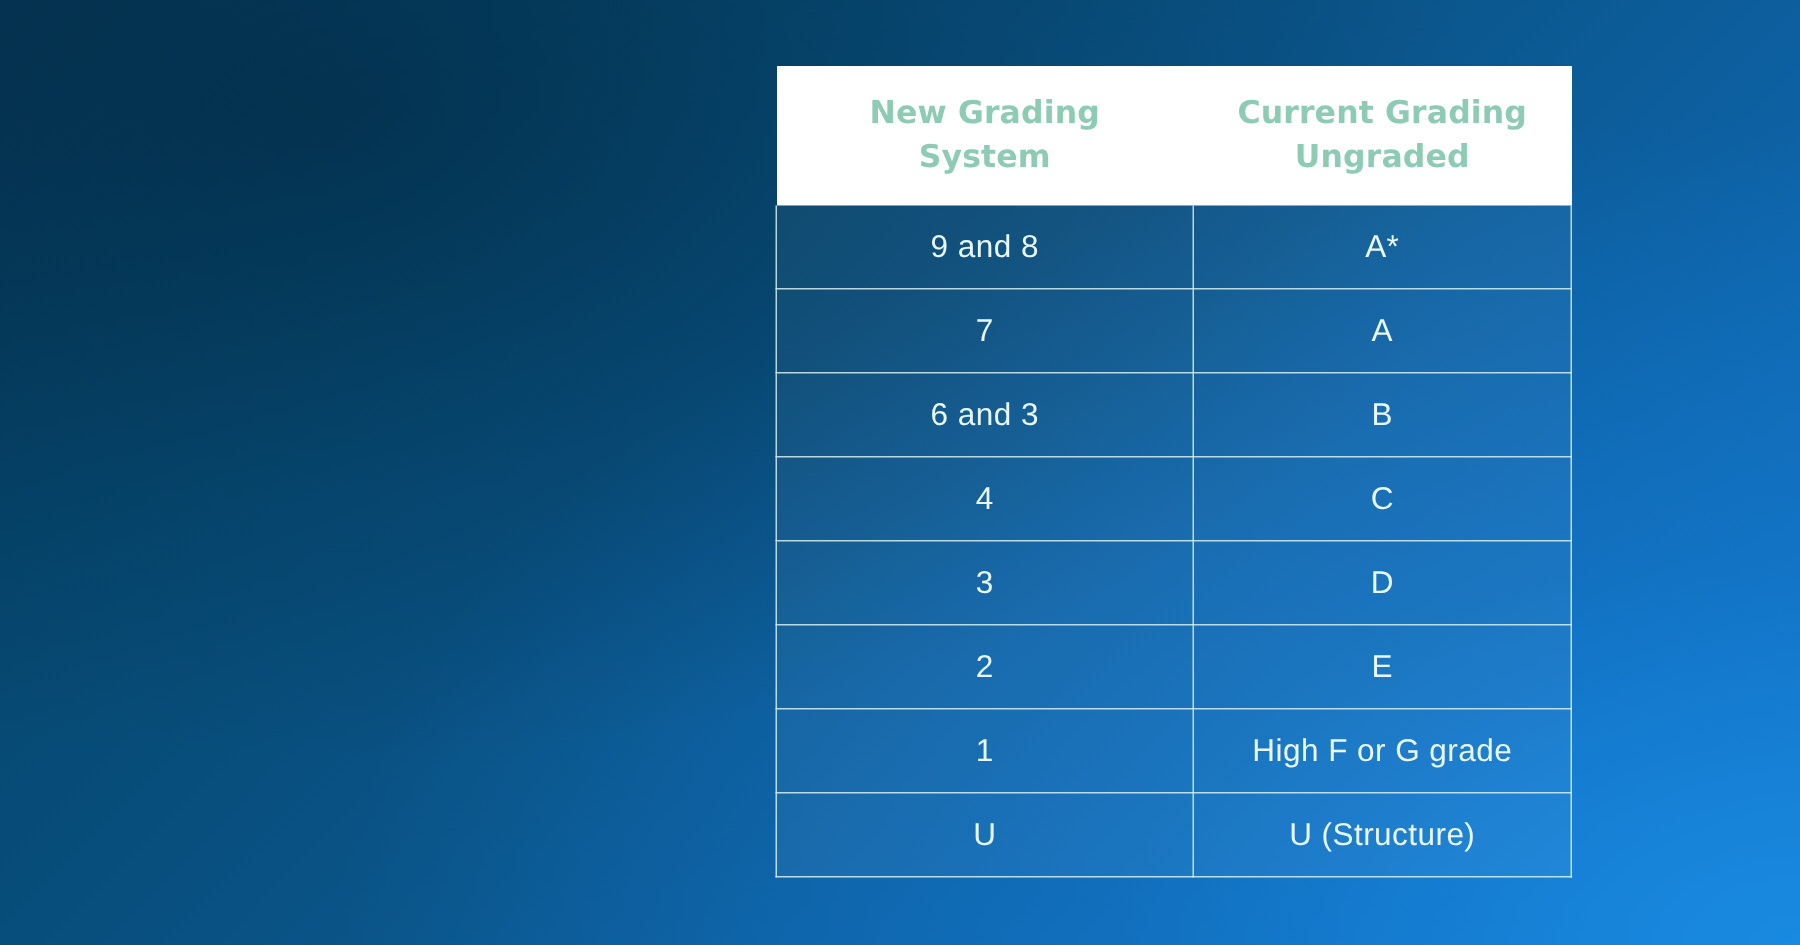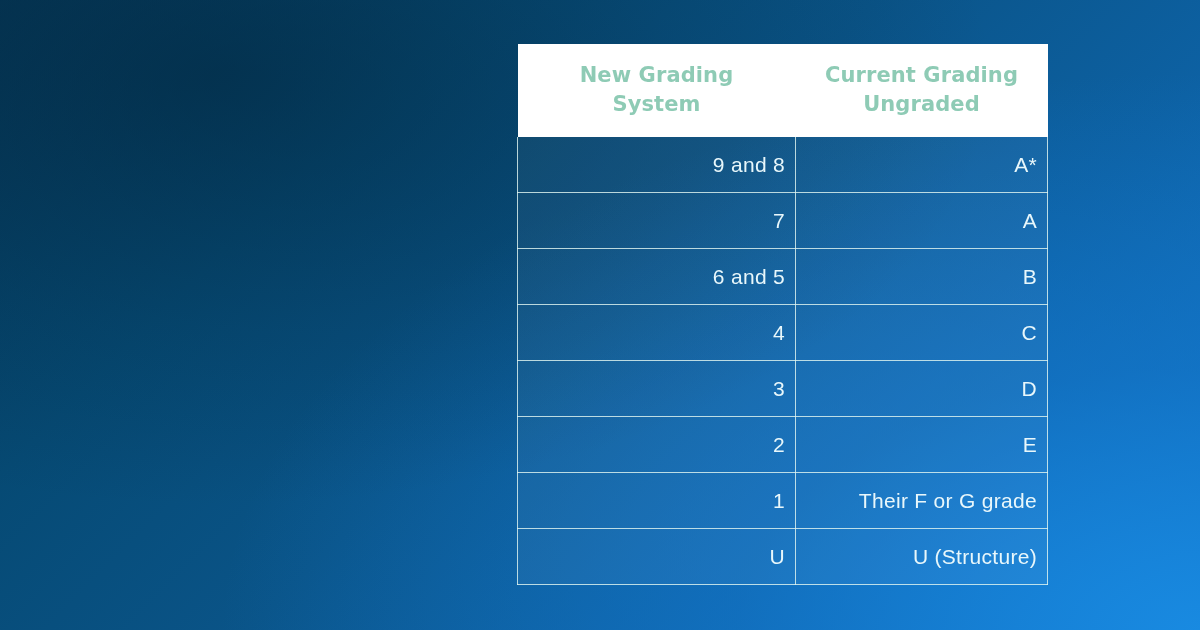--- a/index.html
+++ b/index.html
@@ -78,21 +78,21 @@
     padding: 17px 12px 18px 12px;
     text-align: center;
     border: none;
     vertical-align: middle;
     white-space: pre-line;
   }
 
   #grade-table tbody td {
     height: 56px;
     padding: 0 10px;
-    text-align: right;
+    text-align: center;
     vertical-align: middle;
     color: #e8f7fb;
     font-family: "Liberation Sans", sans-serif;
     font-size: 21px;
     font-weight: 300;
     letter-spacing: 0.3px;
     background: rgba(255,255,255,0.045);
     border: 1px solid rgba(225,245,240,0.82);
     box-sizing: border-box;
   }
@@ -128,38 +128,38 @@
     <tbody id="grade-table-body">
     <tr>
           <td>9 and 8</td>
           <td>A*</td>
         </tr>
         <tr>
           <td>7</td>
           <td>A</td>
         </tr>
         <tr>
-          <td>6 and 5</td>
+          <td>6 and 3</td>
           <td>B</td>
         </tr>
         <tr>
           <td>4</td>
           <td>C</td>
         </tr>
         <tr>
           <td>3</td>
           <td>D</td>
         </tr>
         <tr>
           <td>2</td>
           <td>E</td>
         </tr>
         <tr>
           <td>1</td>
-          <td>Their F or G grade</td>
+          <td>High F or G grade</td>
         </tr>
         <tr>
           <td>U</td>
           <td>U (Structure)</td>
         </tr>
       </tbody>
   </table>
 
 </div>
 

